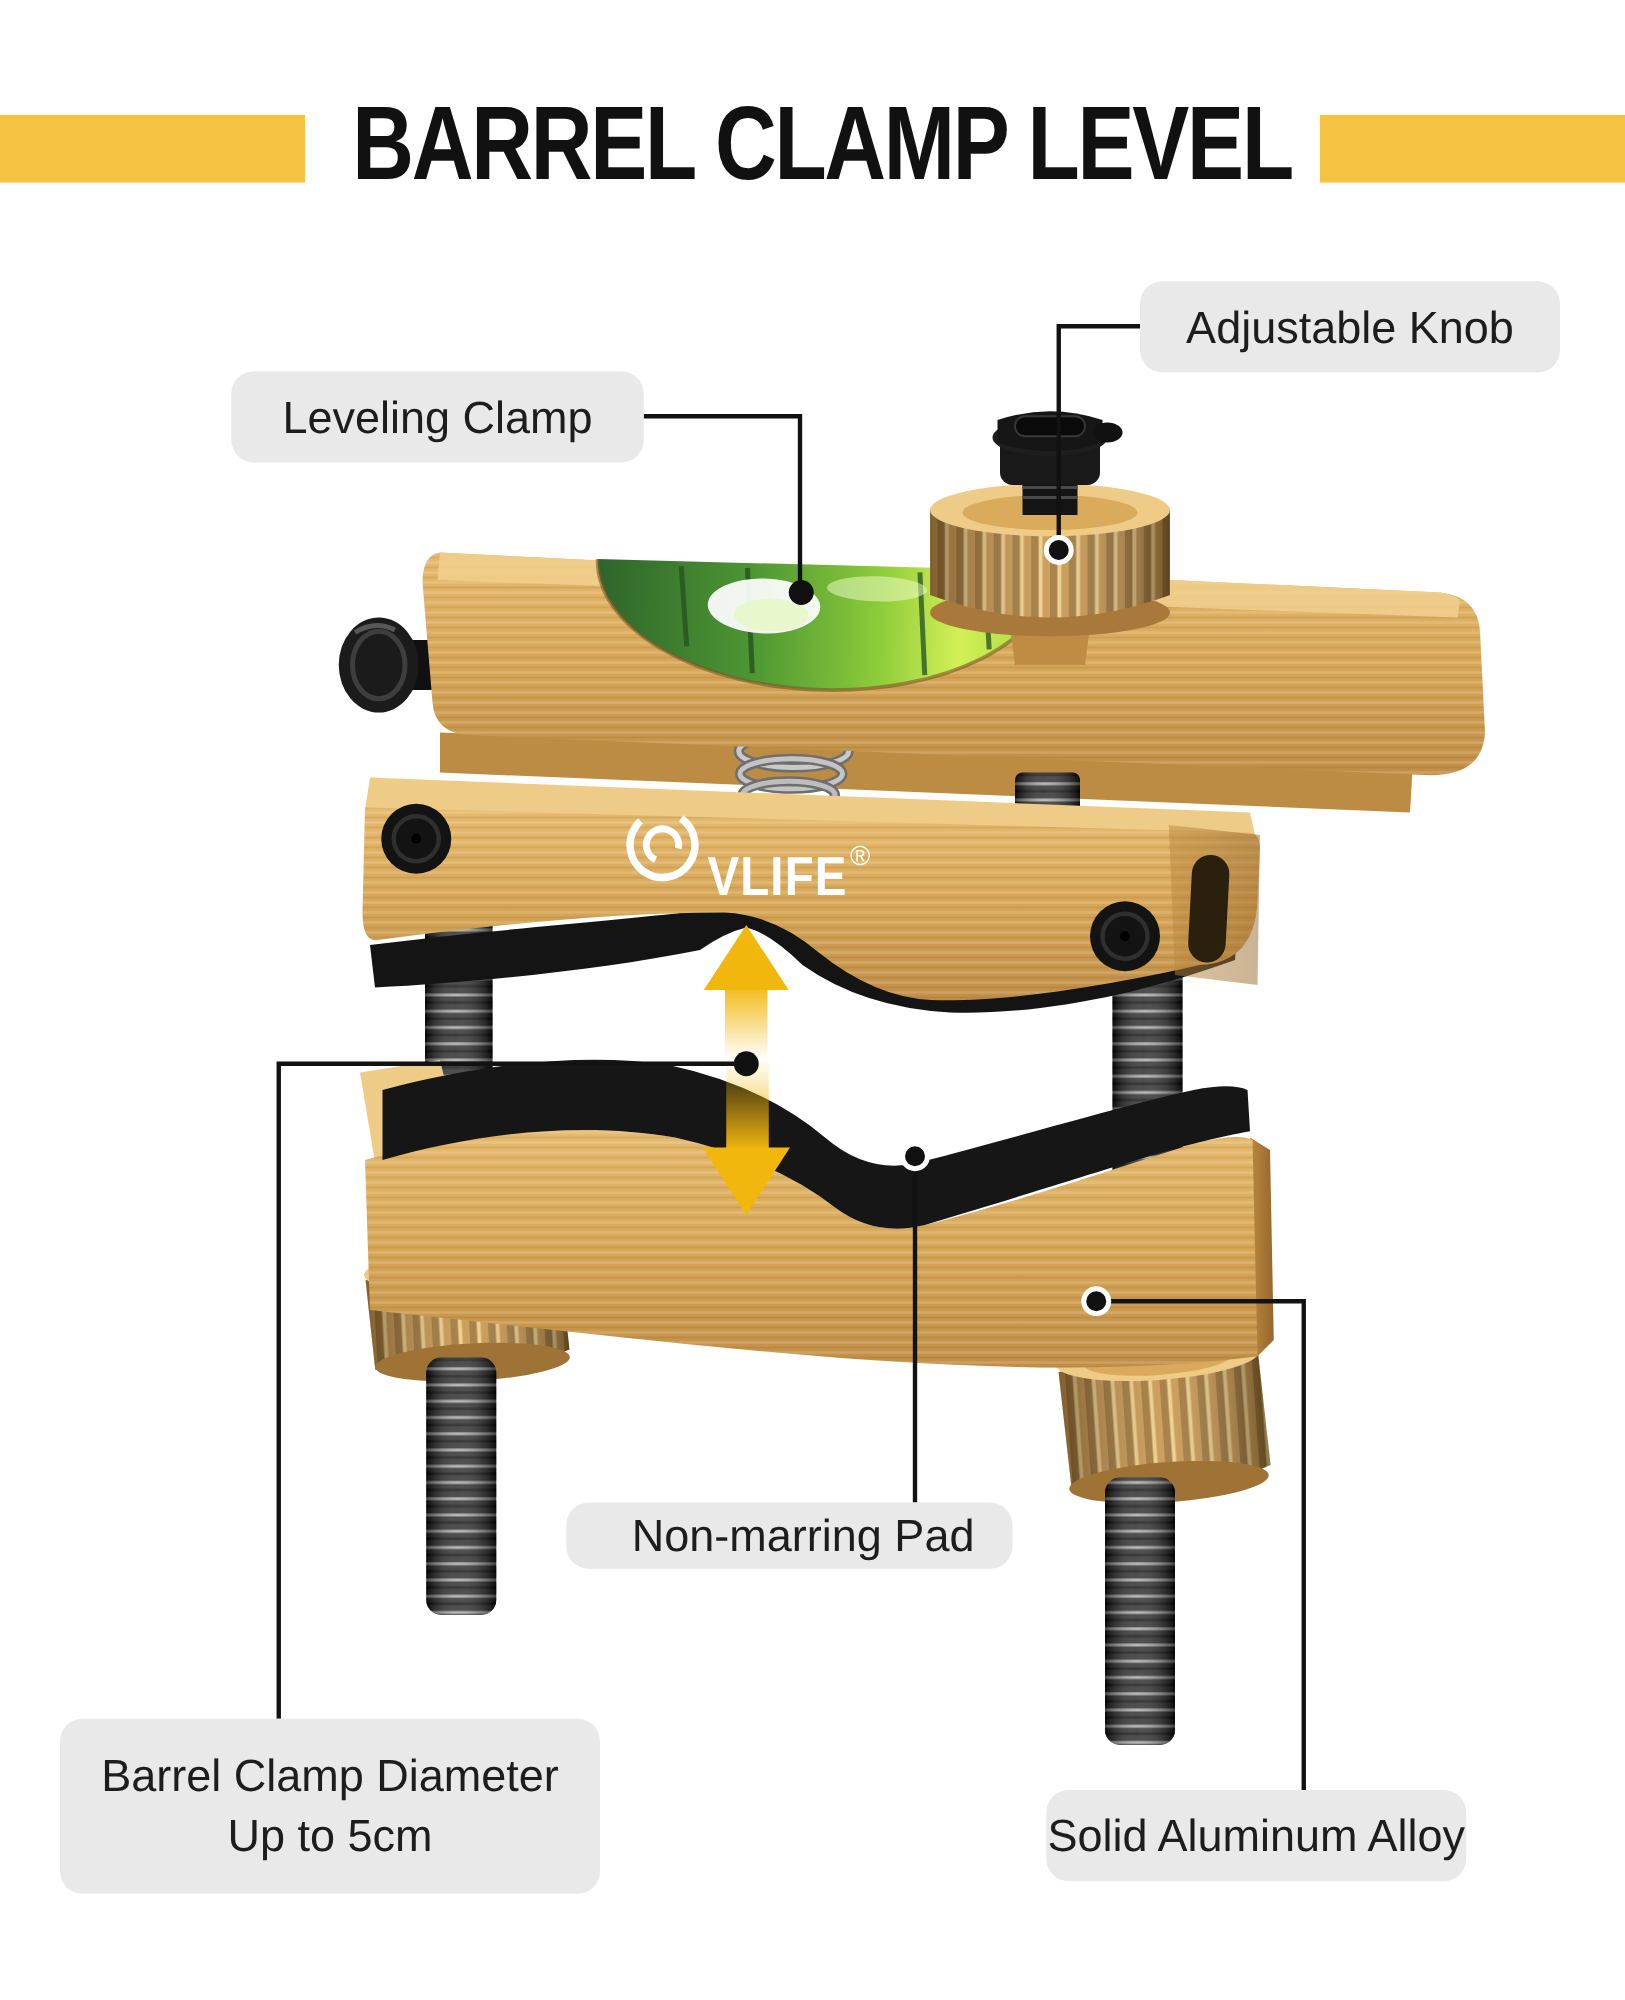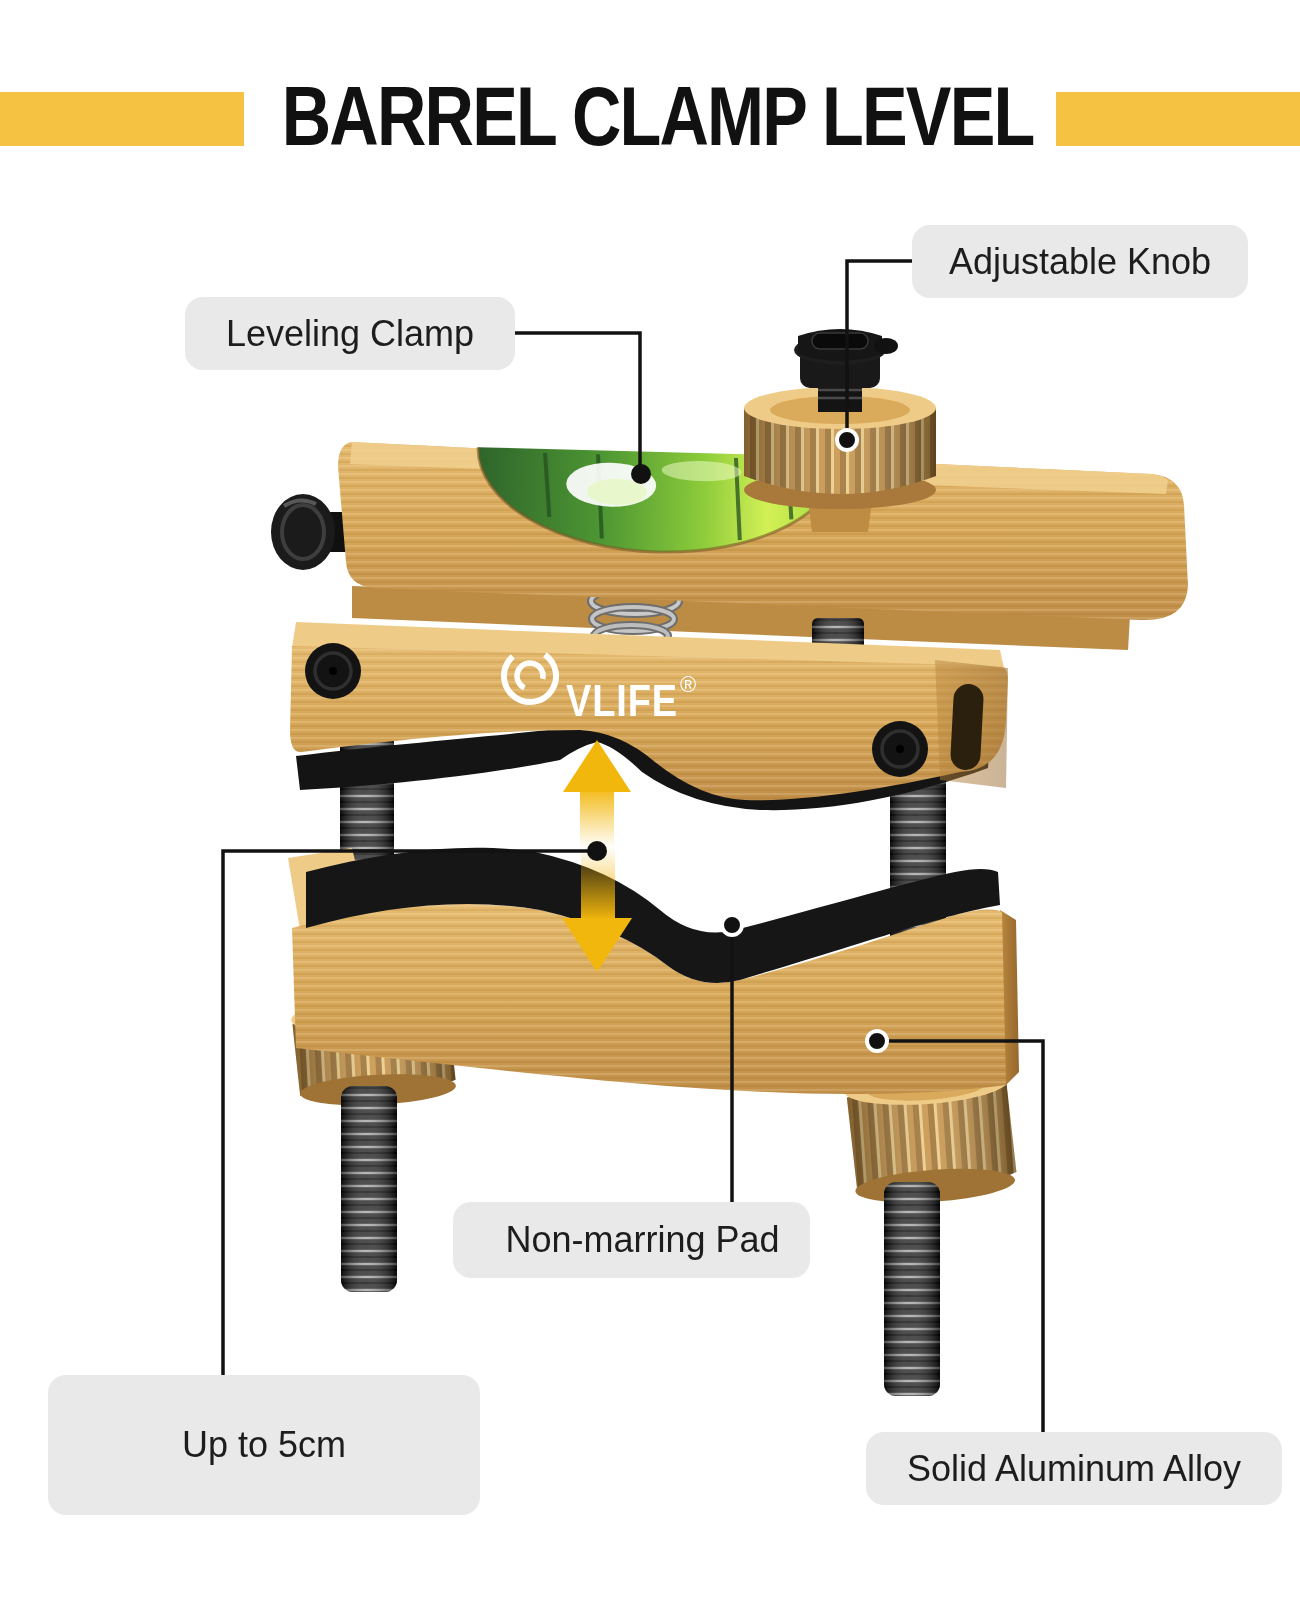--- a/index.html
+++ b/index.html
@@ -244,25 +244,26 @@
   </svg>
 
   <div class="callout-label" style="left:185px;top:297px;width:330px;height:73px;">
     <span>Leveling Clamp</span>
   </div>
 
   <div class="callout-label" style="left:912px;top:225px;width:336px;height:73px;">
     <span>Adjustable Knob</span>
   </div>
 
-  <div class="callout-label" style="left:453px;top:1202px;width:357px;height:76px;padding-left:22px;">
+  <div class="callout-label" style="left:453px;top:1202px;width:357px;height:53px;padding-left:22px;">
     <span>Non-marring Pad</span>
   </div>
 
   <div class="callout-label" style="left:48px;top:1375px;width:432px;height:140px;">
+    <span>Barrel Clamp Diameter</span>
     <span>Up to 5cm</span>
   </div>
 
-  <div class="callout-label" style="left:837px;top:1432px;width:416px;height:73px;margin-left:29px;">
+  <div class="callout-label" style="left:837px;top:1432px;width:336px;height:73px;">
     <span>Solid Aluminum Alloy</span>
   </div>
 
 </div>
 
 </body></html>

